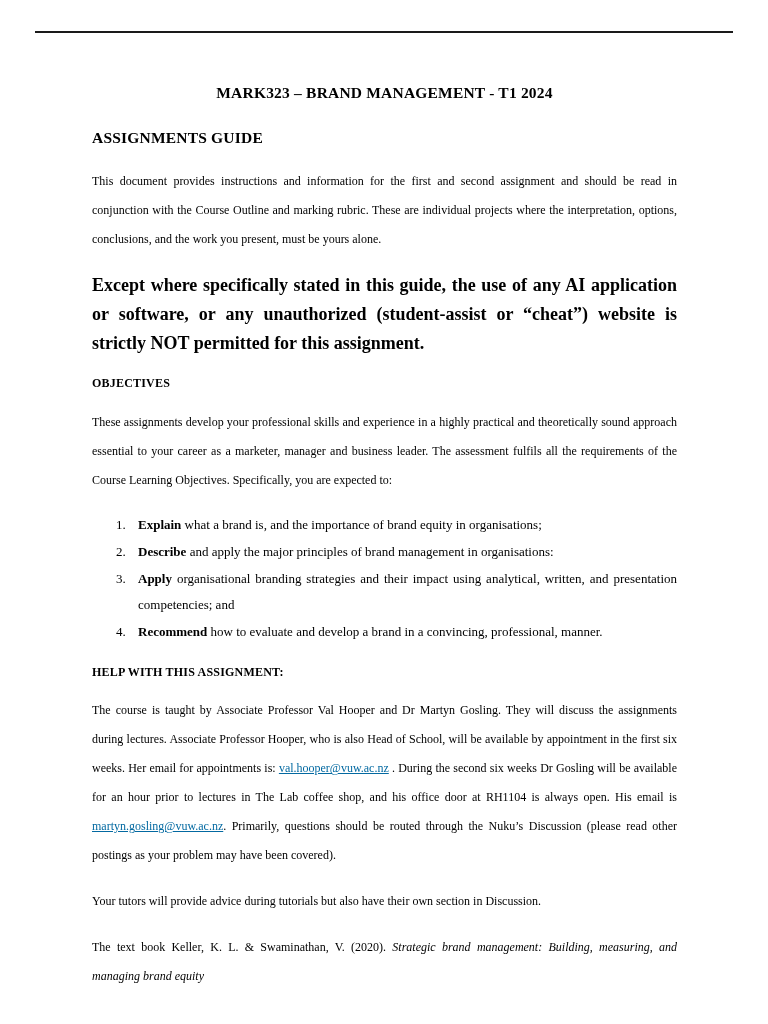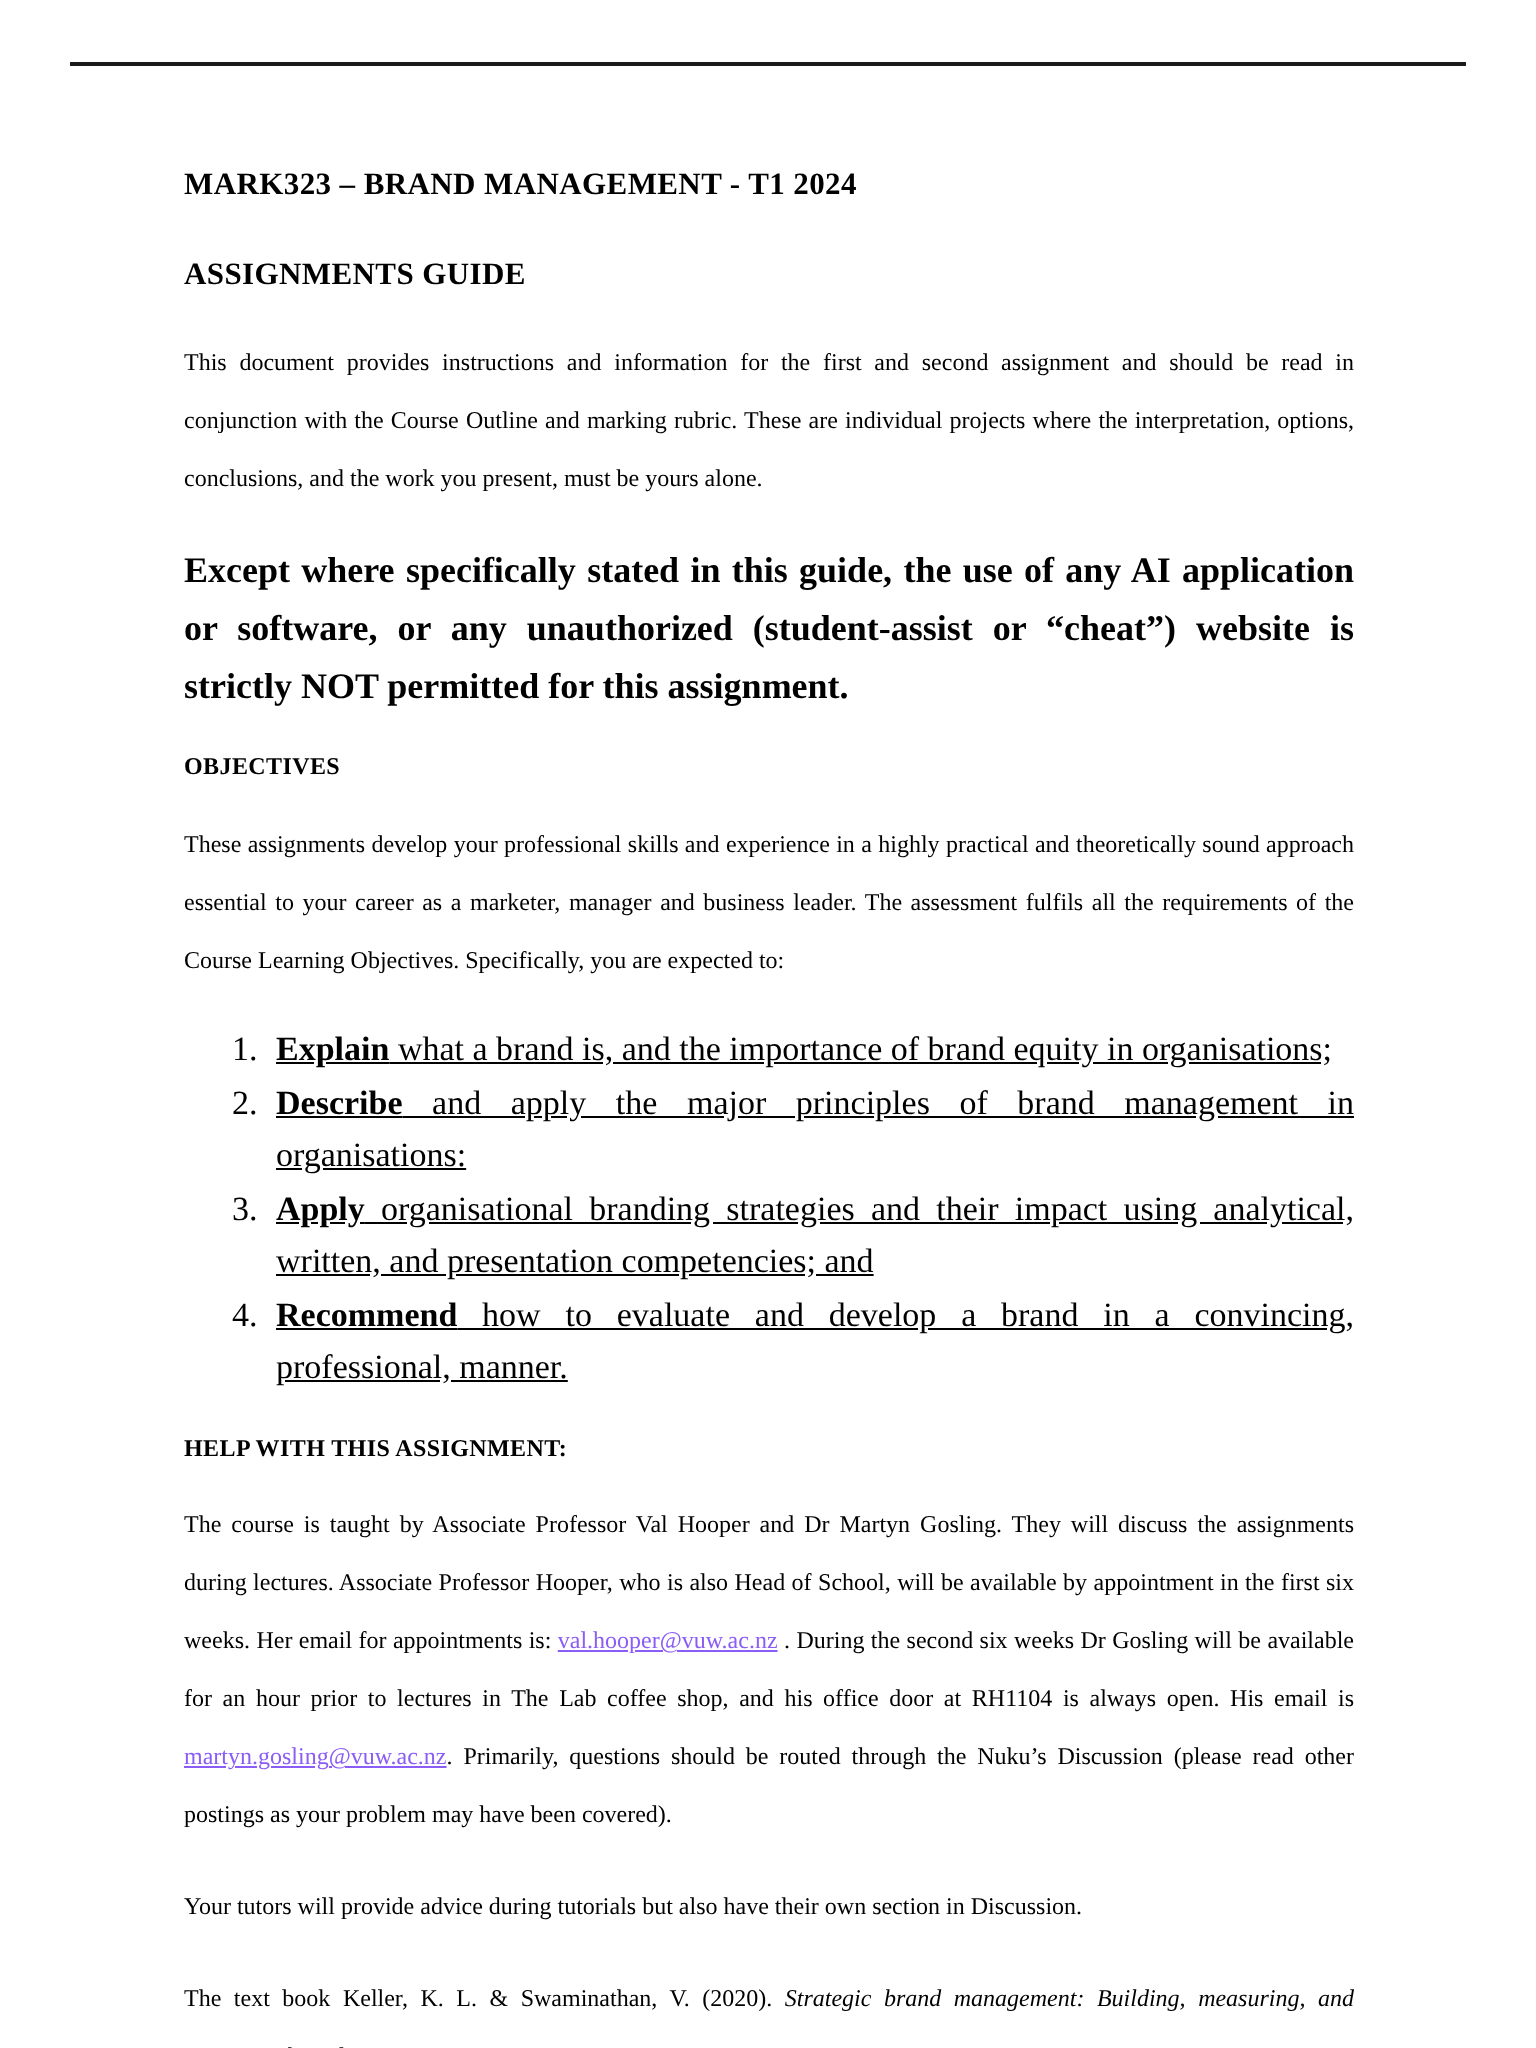--- a/index.html
+++ b/index.html
@@ -32,21 +32,21 @@
   }
   .content {
     position: absolute;
     left: 92px;
     top: 84px;
     width: 585px;
   }
   .doc-title {
     font-size: 15.5px;
     font-weight: bold;
-    text-align: left;
+    text-align: center;
     letter-spacing: 0.2px;
     margin: 0 0 26px 0;
     line-height: 1.2;
   }
   .doc-subtitle {
     font-size: 15.5px;
     font-weight: bold;
     letter-spacing: 0.2px;
     margin: 0 0 20px 0;
     line-height: 1.2;
@@ -80,44 +80,43 @@
   }
   ol.objectives {
     margin: 0 0 20px 0;
     padding: 0;
     list-style: none;
     counter-reset: obj;
   }
   ol.objectives > li {
     counter-increment: obj;
     position: relative;
-    font-size: 17px;
+    font-size: 13px;
     line-height: 26px;
     text-align: justify;
     padding-left: 46px;
     margin-bottom: 0px;
     padding-bottom: 0px;
-    text-decoration: underline;
   }
   ol.objectives > li + li {
     margin-top: 1px;
   }
   ol.objectives > li::before {
     content: counter(obj) ".";
     position: absolute;
     left: 24px;
     top: 0;
     width: 20px;
     text-align: left;
   }
   ol.objectives > li b {
     font-weight: bold;
   }
   a.email-link {
-    color: #8b5cf6;
+    color: #0369a1;
   }
   i, em {
     font-style: italic;
   }
 </style>
 </head>
 <body>
 
 <div class="page">
 

